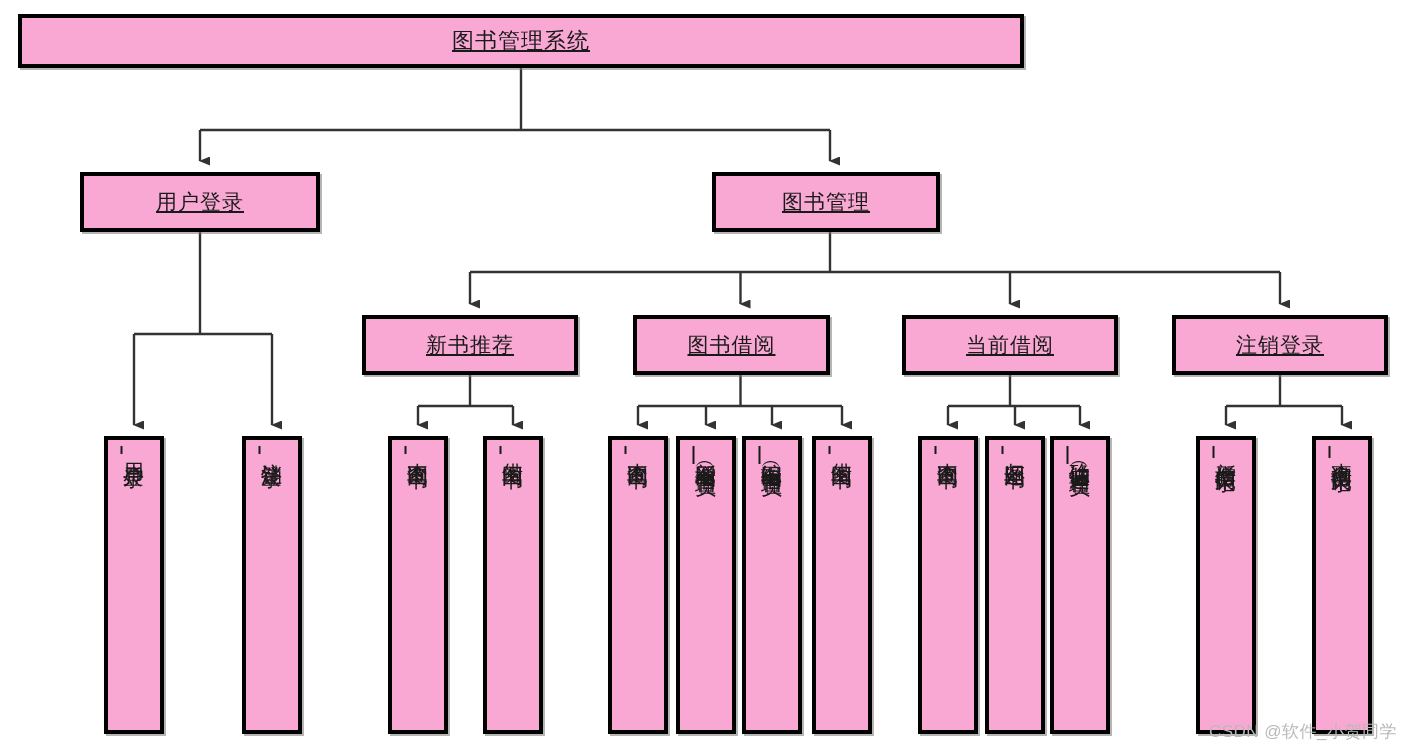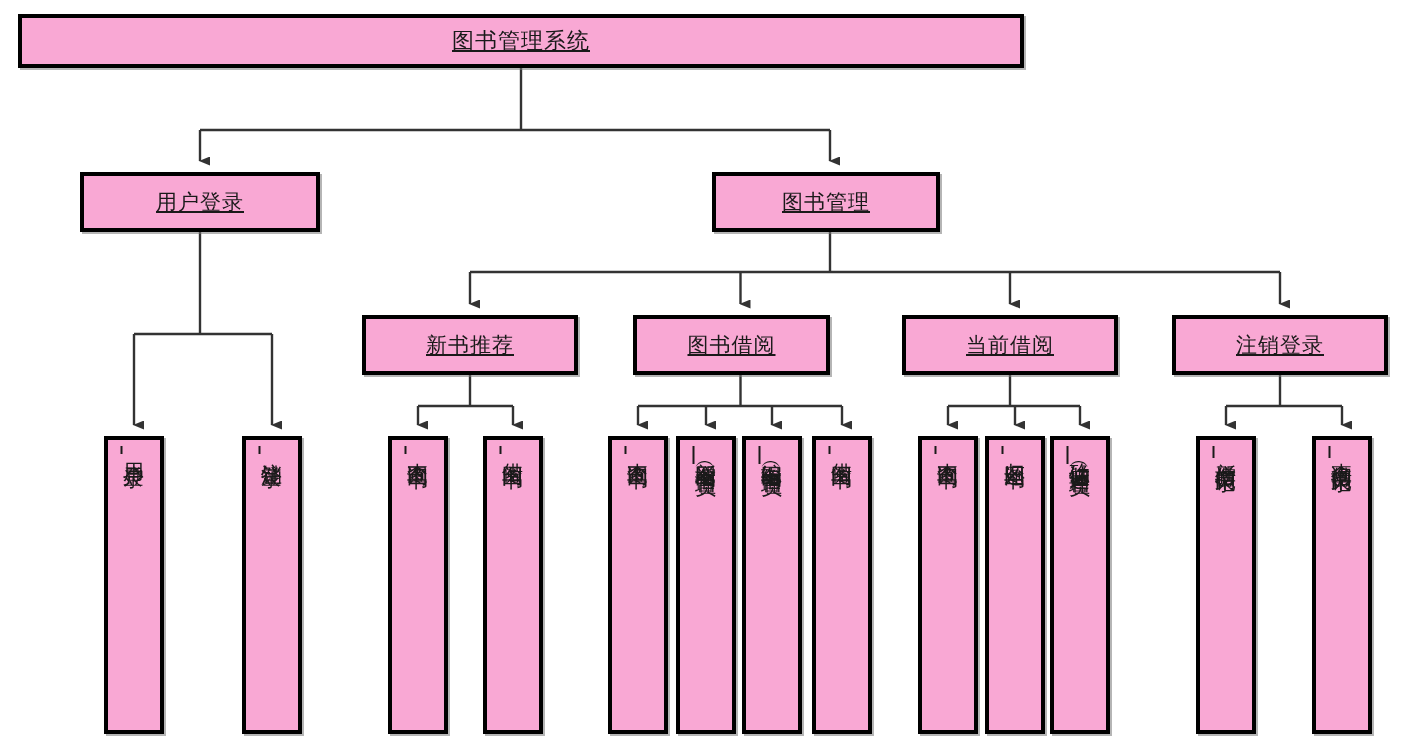--- a/index.html
+++ b/index.html
@@ -175,13 +175,14 @@
         <span class="node-label">确认归还（管理员）</span>
       </div>
       <div class="node-box vertical" style="left: 1196px; top: 436px; width: 60px; height: 298px;">
         <span class="node-label">新增借阅记录</span>
       </div>
       <div class="node-box vertical" style="left: 1312px; top: 436px; width: 60px; height: 298px;">
         <span class="node-label">查询借阅记录</span>
       </div>
     </div>
 
+  <div id="watermark">CSDN @软件_小贺同学</div>
 </div>
 
 </body></html>

